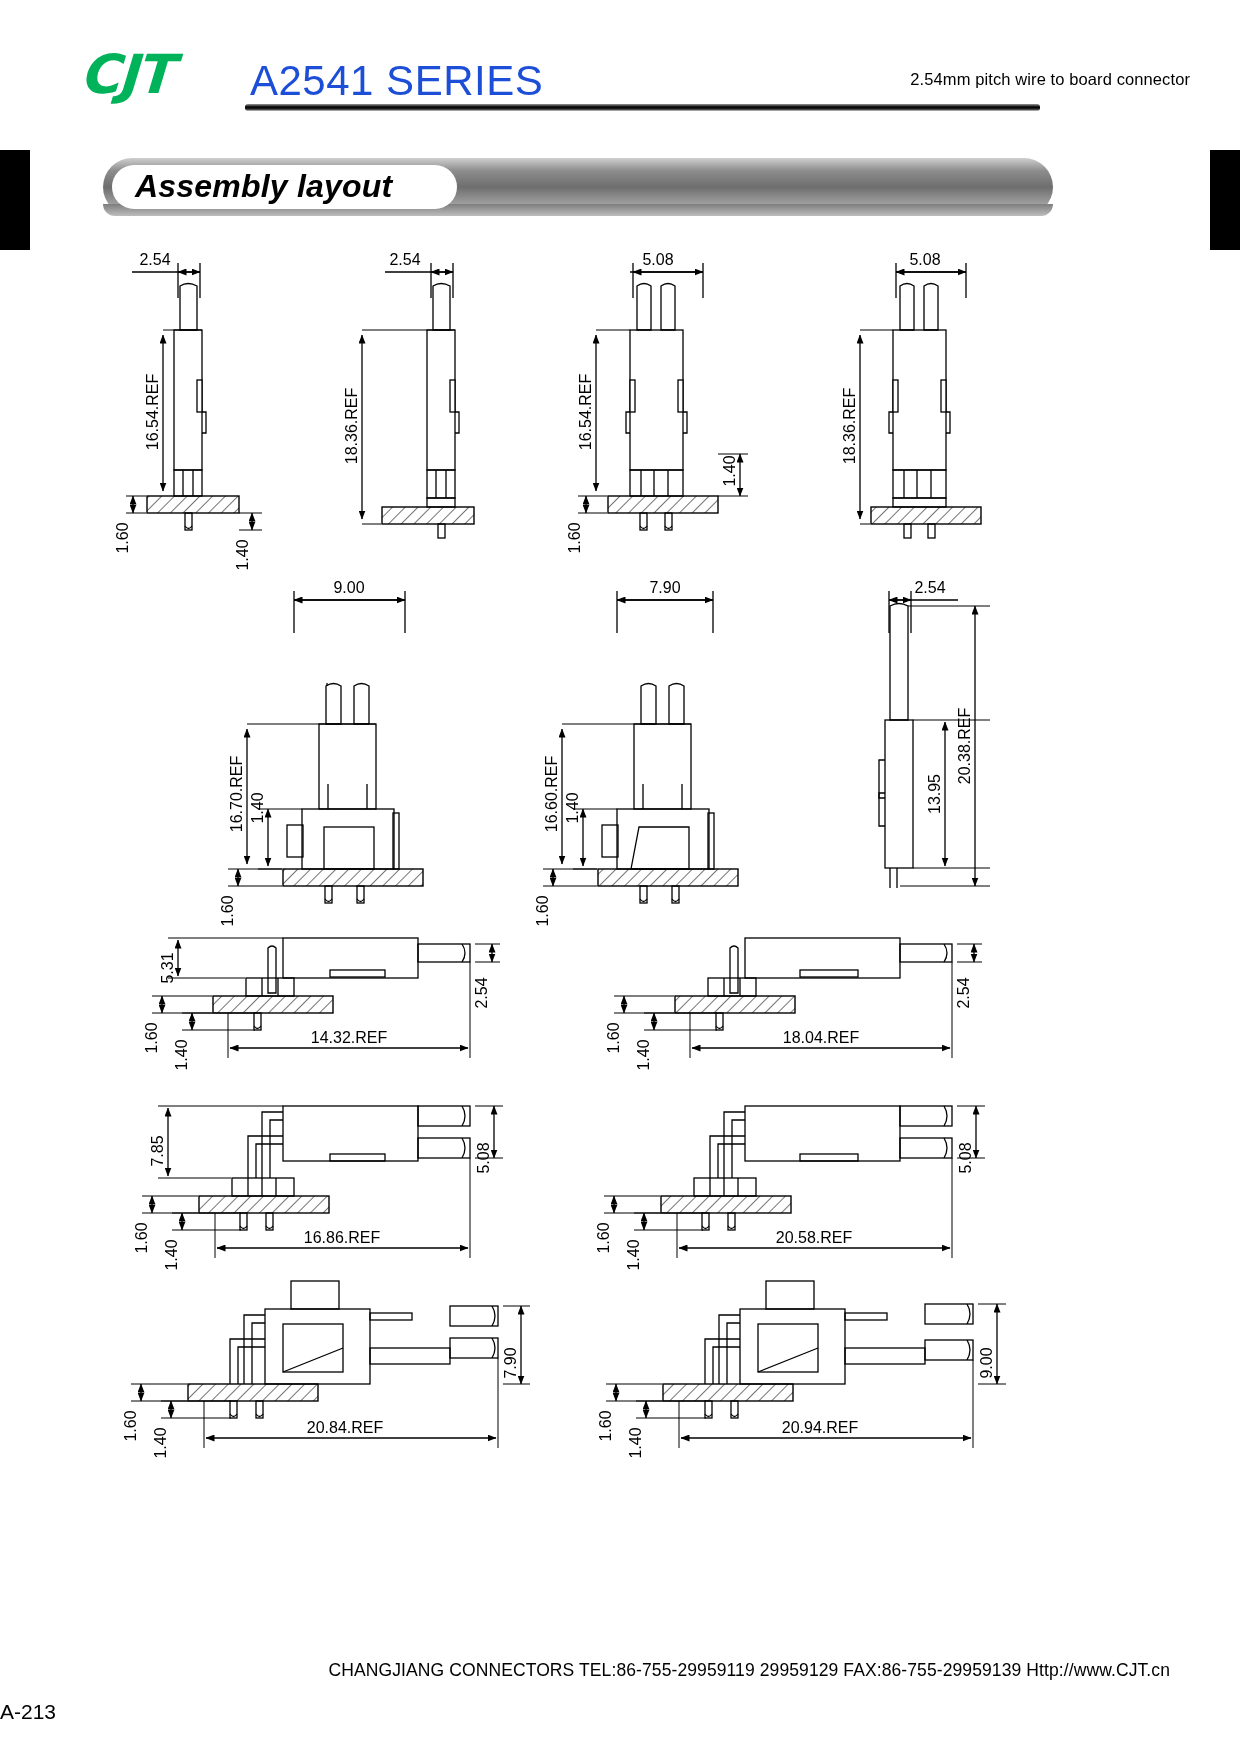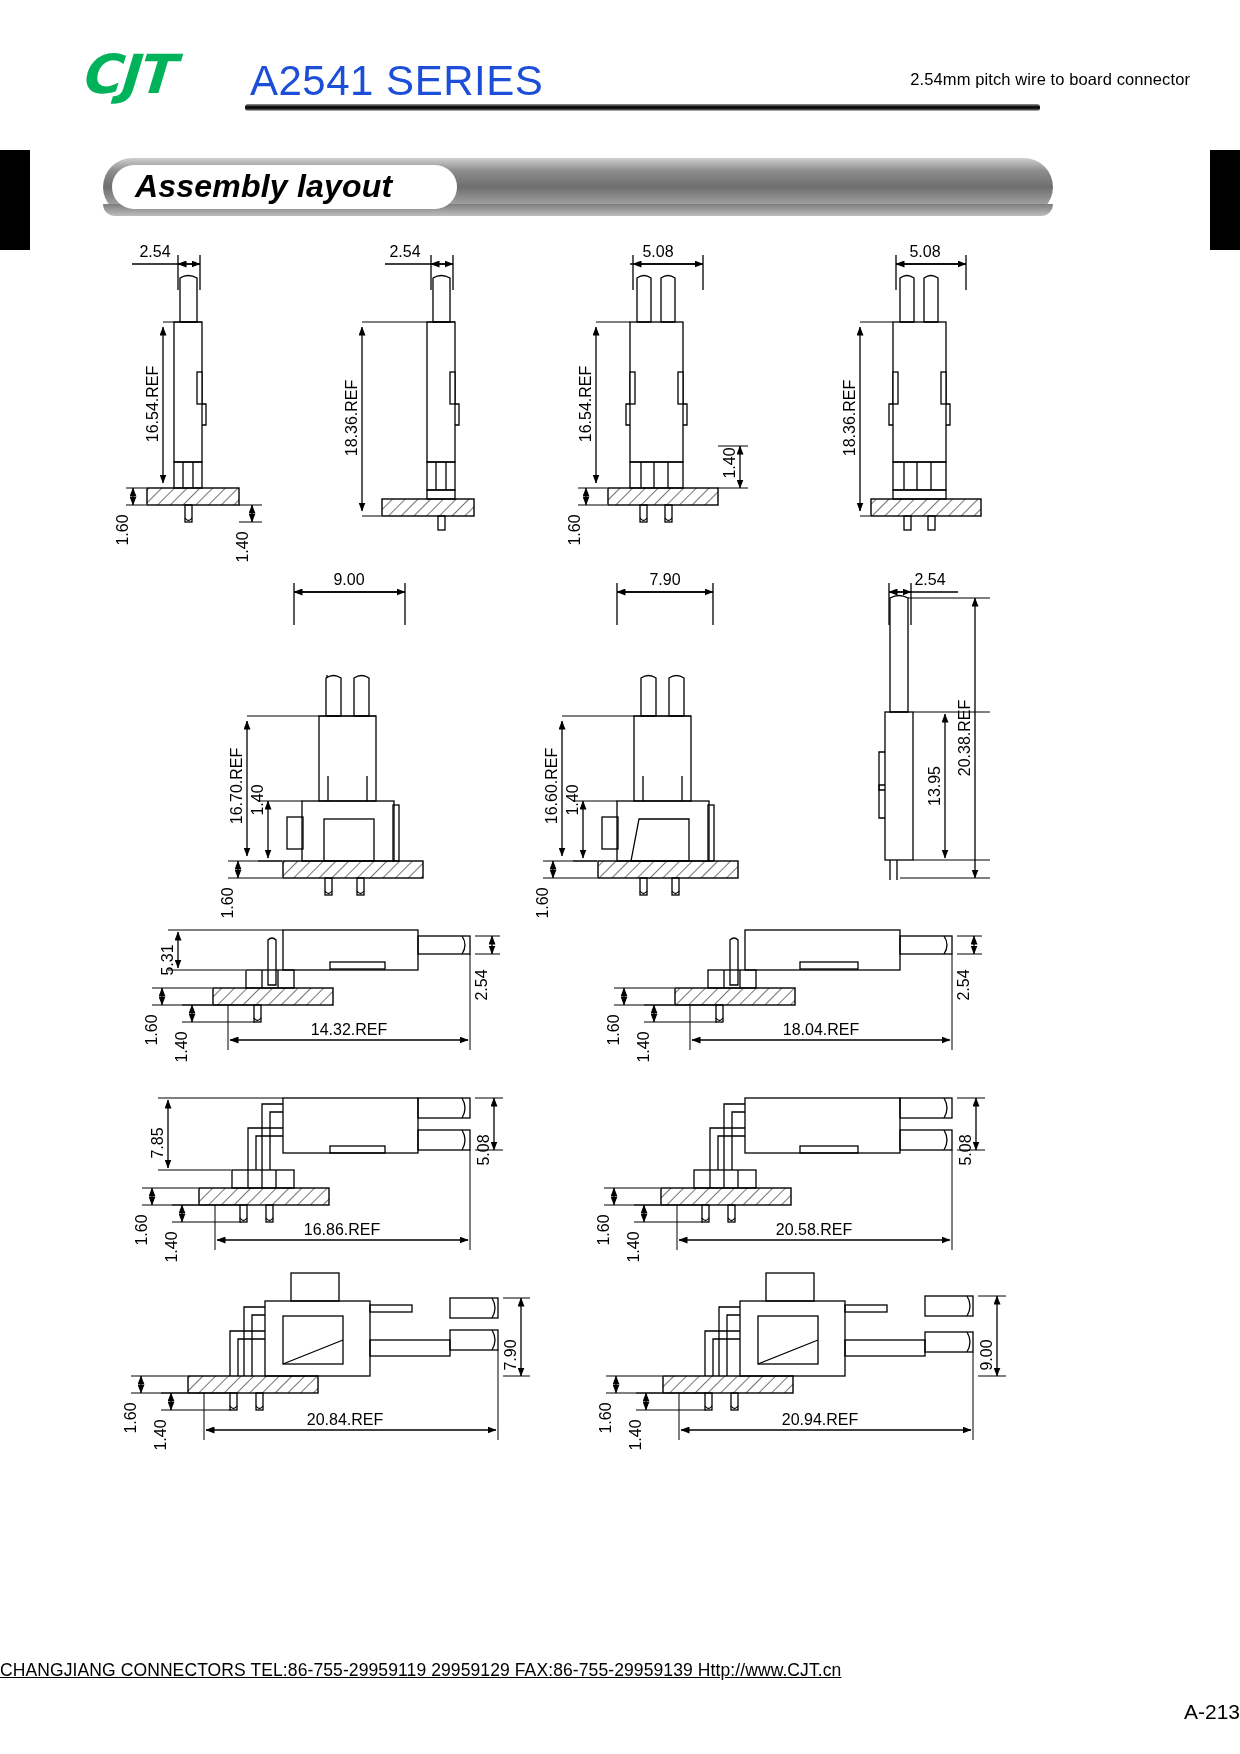--- a/index.html
+++ b/index.html
@@ -57,30 +57,30 @@
   .banner-text{
     position:absolute;left:135px;top:28px;
     font-size:32px;font-weight:bold;font-style:italic;
     font-family:"Liberation Sans",sans-serif;
     letter-spacing:.2px;
   }
   .tab-left{position:absolute;left:0;top:150px;width:30px;height:100px;background:#000;}
   .tab-right{position:absolute;right:0;top:150px;width:30px;height:100px;background:#000;}
 
   
-  .canvas{position:absolute;left:0;top:0;width:1240px;height:1510px;}
+  .canvas{position:absolute;left:0;top:8px;width:1240px;height:1510px;}
   .canvas svg{position:absolute;left:0;top:0;}
 
   
   .footer{
-    position:absolute;left:0;top:1660px;width:1170px;text-align:left;
-    font-size:17.5px;font-family:"Liberation Sans",sans-serif;letter-spacing:.1px;text-decoration:underline;
+    position:absolute;left:0;top:1660px;width:1170px;text-align:right;
+    font-size:17.5px;font-family:"Liberation Sans",sans-serif;letter-spacing:.1px;
   }
   .pagenum{
-    position:absolute;left:0;top:1700px;width:1240px;text-align:right;
+    position:absolute;left:0;top:1700px;width:1240px;text-align:left;
     font-size:21px;font-family:"Liberation Sans",sans-serif;
   }
 </style>
 </head>
 <body>
 
 <div class="page">
 
   <div class="header">
     <div class="logo">CJT</div>

